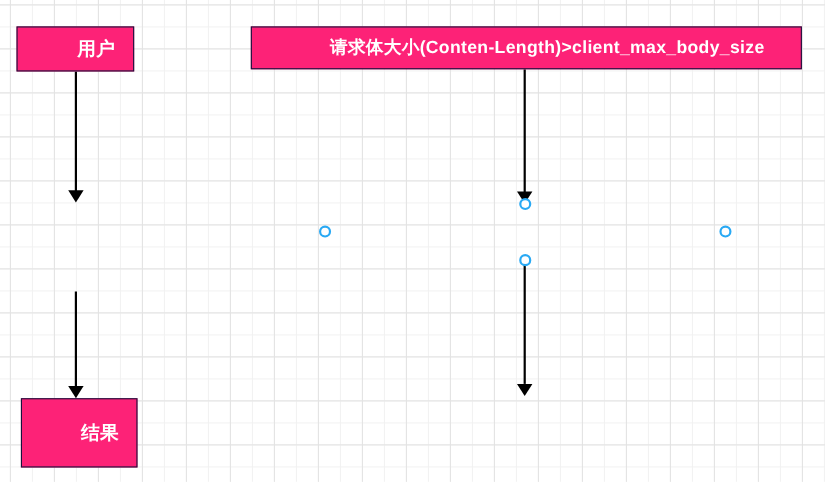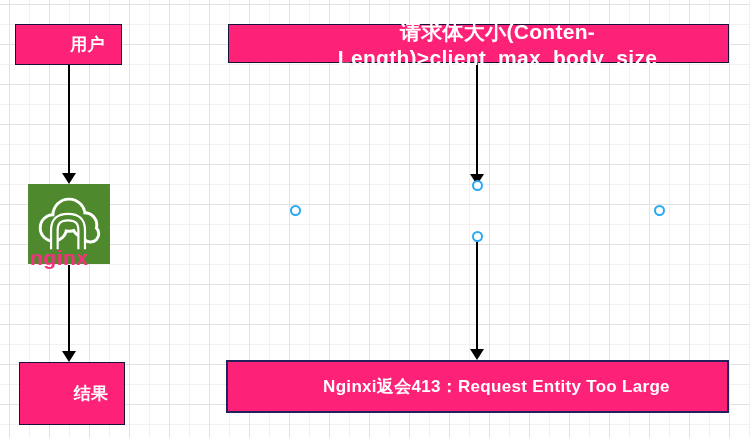--- a/index.html
+++ b/index.html
@@ -28,21 +28,21 @@
     display: flex;
     align-items: center;
     justify-content: center;
     text-align: center;
     font-size: 17px;
     letter-spacing: .3px;
     padding-left: 38px;
   }
 
   .box-user      { left: 15px;  top: 24px;  width: 107px; height: 41px; }
-  .box-condition { left: 228px; top: 24px;  width: 501px; height: 39px; font-size: 21px; }
+  .box-condition { left: 228px; top: 24px;  width: 501px; height: 39px; font-size: 16px; }
   .box-result    { left: 19px;  top: 362px; width: 106px; height: 63px; justify-content: center; }
   .box-413      { left: 226px; top: 360px; width: 503px; height: 53px; border-width: 2px; border-color: #23215b; }
 
   .pill {
     left: 296px; top: 185px; width: 364px; height: 51px;
     border-radius: 25.5px;
     border-width: 1.5px;
   }
 
   .nginx-group { position: absolute; left: 28px; top: 184px; width: 82px; height: 80px; }
@@ -92,50 +92,25 @@
   <div class="arrow-head" style="left:470px; top:349px;"></div>
 
   <div class="shape box-user">
     <span>用户</span>
   </div>
 
   <div class="shape box-condition">
     <span>请求体大小(Conten-Length)&gt;client_max_body_size</span>
   </div>
 
-  <div class="nginx-group">
-    <svg viewBox="0 0 84 82" aria-hidden="true">
-      <rect x="0" y="0" width="84" height="82" fill="#4e8a2d"></rect>
-
-      <g stroke="#ffffff" stroke-width="6" fill="none">
-        <circle cx="26" cy="45" r="12"></circle>
-        <circle cx="42" cy="32" r="15"></circle>
-        <circle cx="58" cy="42" r="11"></circle>
-        <circle cx="64" cy="51" r="7"></circle>
-      </g>
-      <g fill="#4e8a2d">
-        <circle cx="26" cy="45" r="12"></circle>
-        <circle cx="42" cy="32" r="15"></circle>
-        <circle cx="58" cy="42" r="11"></circle>
-        <circle cx="64" cy="51" r="7"></circle>
-      </g>
-
-      <path d="M27,67 L27,47 Q27,34 41,34 Q55,34 55,47 L55,67" fill="none" stroke="#ffffff" stroke-width="9"></path>
-      <path d="M27,68.5 L27,47 Q27,34 41,34 Q55,34 55,47 L55,68.5" fill="none" stroke="#4e8a2d" stroke-width="4.5"></path>
-    </svg>
-    <div class="nginx-label">nginx</div>
-  </div>
 
 
   <div class="handle" style="left:472px; top:180px;"></div>
   <div class="handle" style="left:472px; top:231px;"></div>
   <div class="handle" style="left:290px; top:205px;"></div>
   <div class="handle" style="left:654px; top:205px;"></div>
 
   <div class="shape box-result">
     <span>结果</span>
   </div>
 
-  <div class="shape box-413">
-    <span>Nginxi返会413：Request Entity Too Large</span>
-  </div>
 
 </div>
 
 </body></html>

